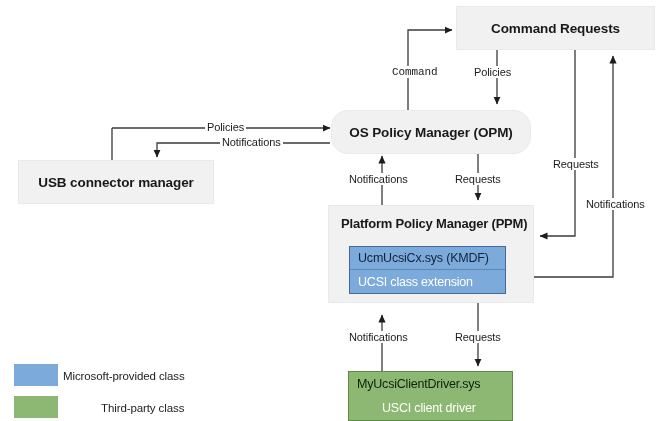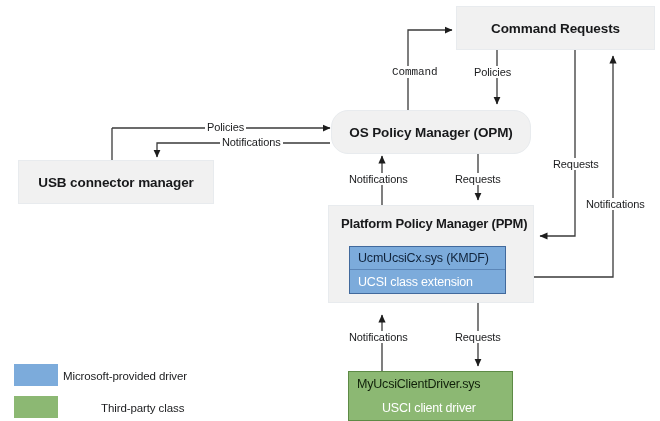--- a/index.html
+++ b/index.html
@@ -178,17 +178,17 @@
   <div class="wire-label" style="left:205px; top:121px;text-align:center;">Policies</div>
   <div class="wire-label" style="left:220px; top:136px;">Notifications</div>
   <div class="wire-label" style="left:347px; top:173px;">Notifications</div>
   <div class="wire-label" style="left:453px; top:173px;">Requests</div>
   <div class="wire-label" style="left:551px; top:158px;">Requests</div>
   <div class="wire-label" style="left:584px; top:198px;">Notifications</div>
   <div class="wire-label" style="left:347px; top:331px;">Notifications</div>
   <div class="wire-label" style="left:453px; top:331px;">Requests</div>
 
   <div class="legend-swatch legend-blue" style="left:14px; top:364px;"></div>
-  <div class="legend-label" style="left:63px; top:370px;">Microsoft-provided driver</div>
+  <div class="legend-label" style="left:63px; top:370px;">Microsoft-provided class</div>
   <div class="legend-swatch legend-green" style="left:14px; top:396px;"></div>
   <div class="legend-label" style="left:101px; top:402px;">Third-party class</div>
 
 </div>
 
 </body></html>

